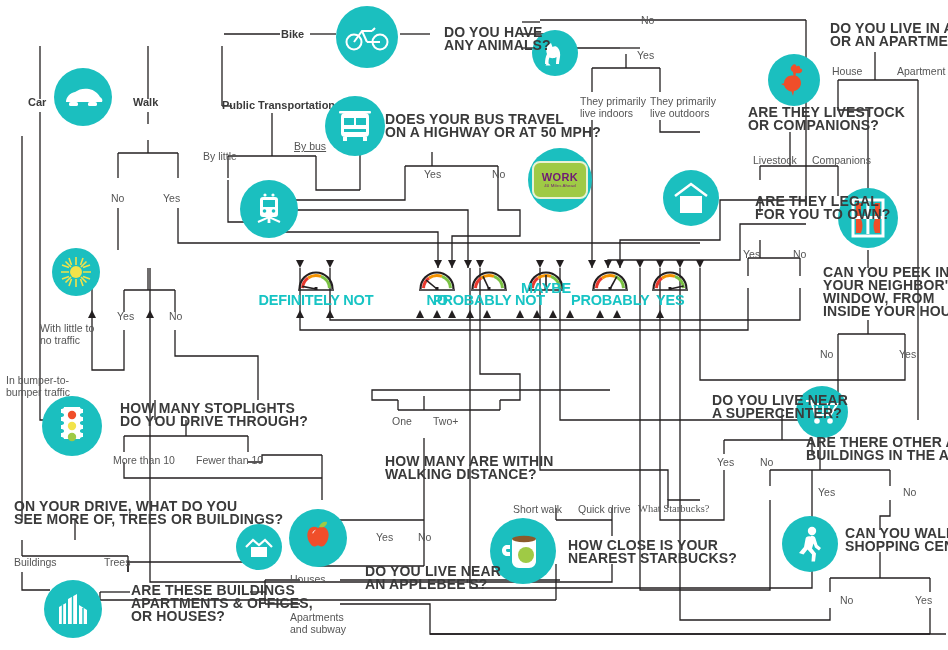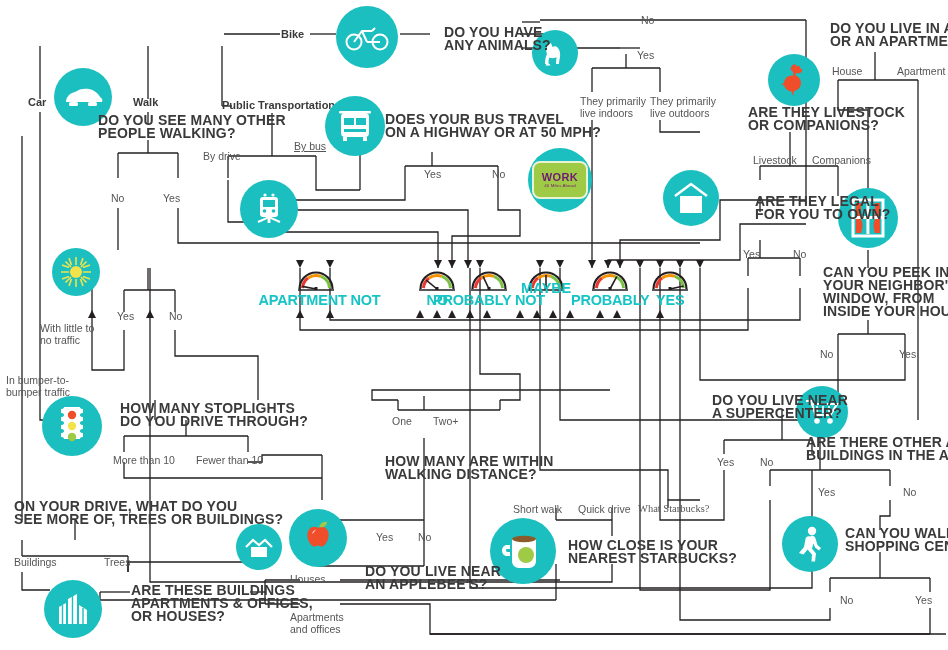--- a/index.html
+++ b/index.html
@@ -402,22 +402,20 @@
       </svg>
   </div>
 
   <div class="circ" style="left:528px;top:148px;width:64px;height:64px;">
     <div class="worksign">
       <div class="w1">WORK</div>
       <div class="w2">40 Miles Ahead</div>
     </div>
   </div>
 
-  <div class="qtext" style="left:98px;top:114px;">DO YOU SEE MANY OTHER
-PEOPLE WALKING?</div>
   <div class="qtext" style="left:385px;top:113px;">DOES YOUR BUS TRAVEL
 ON A HIGHWAY OR AT 50 MPH?</div>
   <div class="qtext" style="left:444px;top:26px;">DO YOU HAVE
 ANY ANIMALS?</div>
   <div class="qtext" style="left:748px;top:106px;">ARE THEY LIVESTOCK
 OR COMPANIONS?</div>
   <div class="qtext" style="left:755px;top:195px;">ARE THEY LEGAL
 FOR YOU TO OWN?</div>
   <div class="qtext" style="left:830px;top:22px;">DO YOU LIVE IN A HOUSE
 OR AN APARTMENT?</div>
@@ -442,21 +440,21 @@
 A SUPERCENTER?</div>
   <div class="qtext" style="left:806px;top:436px;">ARE THERE OTHER APARTMENT
 BUILDINGS IN THE AREA?</div>
   <div class="qtext" style="left:845px;top:527px;">CAN YOU WALK TO A
 SHOPPING CENTER?</div>
 
   <div class="ans" style="left:111px;top:192px;">No</div>
   <div class="ans" style="left:163px;top:192px;">Yes</div>
   <div class="ans" style="left:117px;top:310px;">Yes</div>
   <div class="ans" style="left:169px;top:310px;">No</div>
-  <div class="ans" style="left:203px;top:150px;">By drive</div>
+  <div class="ans" style="left:203px;top:150px;">By little</div>
   <div class="ans" style="left:294px;top:140px;text-decoration:underline;">By bus</div>
   <div class="ans" style="left:424px;top:168px;">Yes</div>
   <div class="ans" style="left:492px;top:168px;">No</div>
   <div class="ans" style="left:641px;top:14px;">No</div>
   <div class="ans" style="left:637px;top:49px;">Yes</div>
   <div class="ans" style="left:580px;top:95px;">They primarily
 live indoors</div>
   <div class="ans" style="left:650px;top:95px;">They primarily
 live outdoors</div>
   <div class="ans" style="left:753px;top:154px;">Livestock</div>
@@ -470,21 +468,21 @@
   <div class="ans" style="left:40px;top:322px;">With little to
 no traffic</div>
   <div class="ans" style="left:6px;top:374px;">In bumper-to-
 bumper traffic</div>
   <div class="ans" style="left:113px;top:454px;">More than 10</div>
   <div class="ans" style="left:196px;top:454px;">Fewer than 10</div>
   <div class="ans" style="left:14px;top:556px;">Buildings</div>
   <div class="ans" style="left:104px;top:556px;">Trees</div>
   <div class="ans" style="left:290px;top:573px;">Houses</div>
   <div class="ans" style="left:290px;top:611px;">Apartments
-and offices</div>
+and subway</div>
   <div class="ans" style="left:392px;top:415px;">One</div>
   <div class="ans" style="left:433px;top:415px;">Two+</div>
   <div class="ans" style="left:376px;top:531px;">Yes</div>
   <div class="ans" style="left:418px;top:531px;">No</div>
   <div class="ans" style="left:513px;top:503px;">Short walk</div>
   <div class="ans" style="left:578px;top:503px;">Quick drive</div>
   <div class="ans" style="left:638px;top:503px;font-family:Liberation Serif, serif;">What Starbucks?</div>
   <div class="ans" style="left:717px;top:456px;">Yes</div>
   <div class="ans" style="left:760px;top:456px;">No</div>
   <div class="ans" style="left:818px;top:486px;">Yes</div>
@@ -495,21 +493,21 @@
   <div id="gauges">
       <div class="gauge" style="left: 293px; top: 266px;"><svg width="46" height="26" viewBox="0 0 46 26">
           <path d="M6.50 23.00 A16.5 16.5 0 0 1 39.50 23.00" fill="none" stroke="#231f20" stroke-width="2.2"></path>
           <path d="M9.53 22.15 A13.5 13.5 0 0 1 15.06 12.08" fill="none" stroke="#e8392e" stroke-width="3"></path>
           <path d="M15.06 12.08 A13.5 13.5 0 0 1 27.97 10.45" fill="none" stroke="#f39200" stroke-width="3"></path>
           <path d="M27.97 10.45 A13.5 13.5 0 0 1 36.47 22.15" fill="none" stroke="#7ac143" stroke-width="3"></path>
           <line x1="23" y1="23" x2="9.25" y2="20.38" stroke="#231f20" stroke-width="1.6"></line>
           <rect x="21.5" y="21" width="3" height="3" fill="#231f20"></rect>
           <line x1="5" y1="24" x2="41" y2="24" stroke="#231f20" stroke-width="1.6"></line>
         </svg></div>
-      <div class="glabel" style="top: 292px; left: 258.5px;">APARTMENT NOT</div>
+      <div class="glabel" style="top: 292px; left: 258.5px;">DEFINITELY NOT</div>
       <div class="gauge" style="left: 414px; top: 266px;"><svg width="46" height="26" viewBox="0 0 46 26">
           <path d="M6.50 23.00 A16.5 16.5 0 0 1 39.50 23.00" fill="none" stroke="#231f20" stroke-width="2.2"></path>
           <path d="M9.53 22.15 A13.5 13.5 0 0 1 15.06 12.08" fill="none" stroke="#e8392e" stroke-width="3"></path>
           <path d="M15.06 12.08 A13.5 13.5 0 0 1 27.97 10.45" fill="none" stroke="#f39200" stroke-width="3"></path>
           <path d="M27.97 10.45 A13.5 13.5 0 0 1 36.47 22.15" fill="none" stroke="#7ac143" stroke-width="3"></path>
           <line x1="23" y1="23" x2="12.21" y2="14.08" stroke="#231f20" stroke-width="1.6"></line>
           <rect x="21.5" y="21" width="3" height="3" fill="#231f20"></rect>
           <line x1="5" y1="24" x2="41" y2="24" stroke="#231f20" stroke-width="1.6"></line>
         </svg></div>
       <div class="glabel" style="top: 292px; left: 426.5px;">NO</div>

